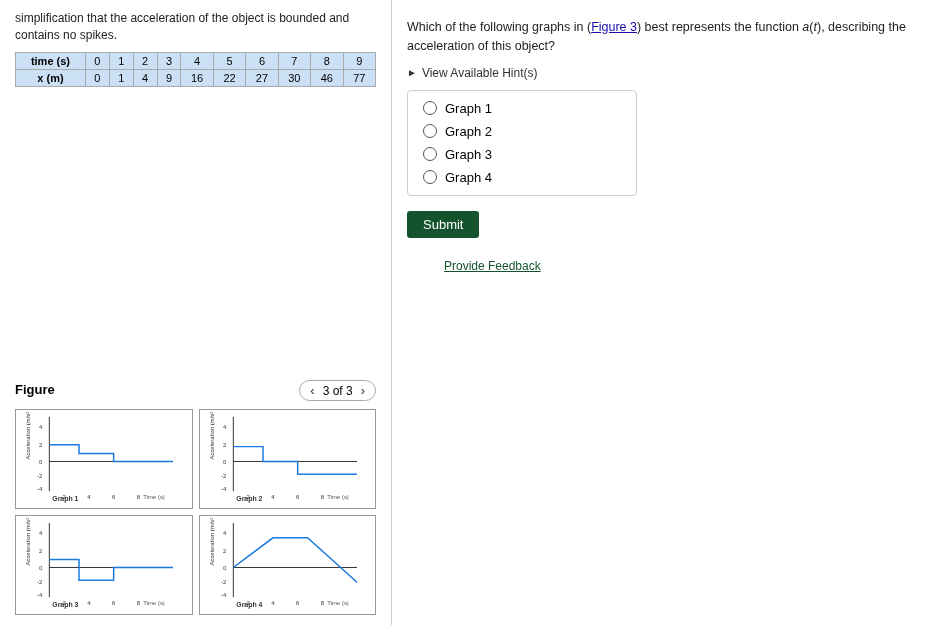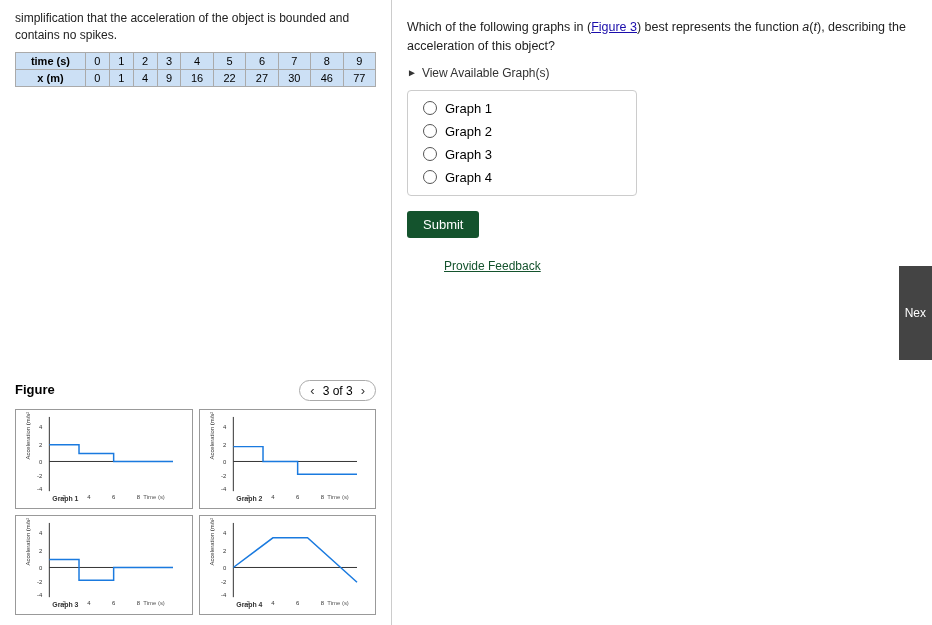--- a/index.html
+++ b/index.html
@@ -311,21 +311,21 @@
     </div>
   </div>
 
   <div class="right-panel">
     <p class="question-text">
       Which of the following graphs in (<a href="#">Figure 3</a>) best represents the function <i>a</i>(<i>t</i>), describing the acceleration of this object?
     </p>
 
     <div class="hint-toggle">
       <span class="hint-arrow">►</span>
-      <span>View Available Graph(s)</span>
+      <span>View Available Hint(s)</span>
     </div>
 
     <div class="options-box">
       <div class="option-row">
         <span class="option-radio"></span>
         <span>Graph 1</span>
       </div>
       <div class="option-row">
         <span class="option-radio"></span>
         <span>Graph 2</span>
@@ -338,15 +338,14 @@
         <span class="option-radio"></span>
         <span>Graph 4</span>
       </div>
     </div>
 
     <button class="submit-btn">Submit</button>
 
     <br>
     <a href="#" class="provide-feedback">Provide Feedback</a>
 
-    <button class="next-btn">Nex</button>
   </div>
 </div>
 
 </body></html>

